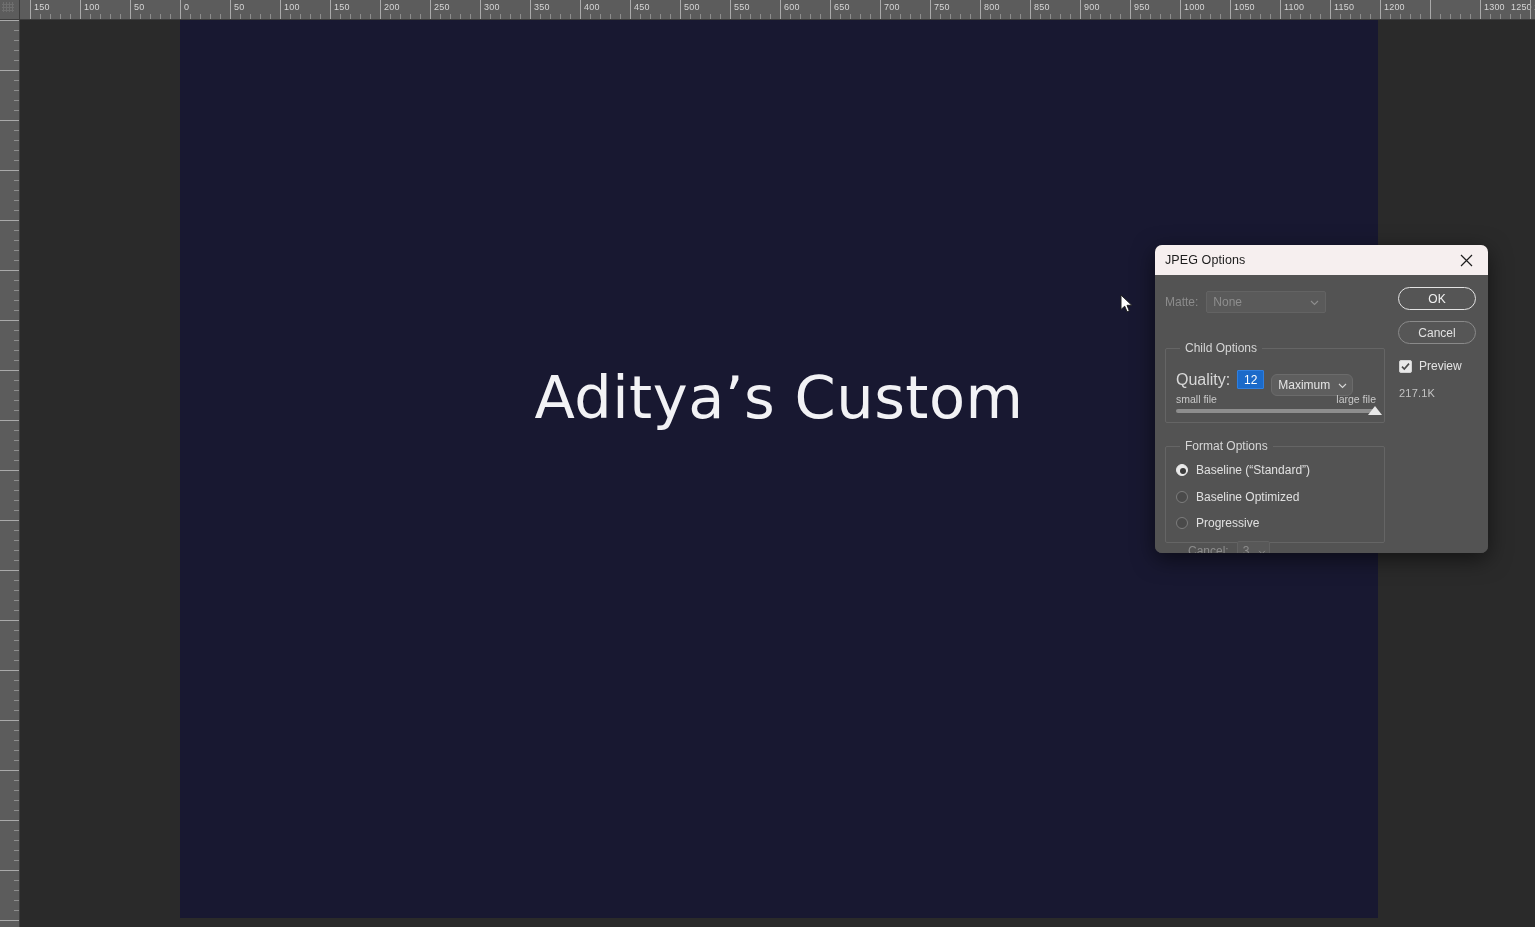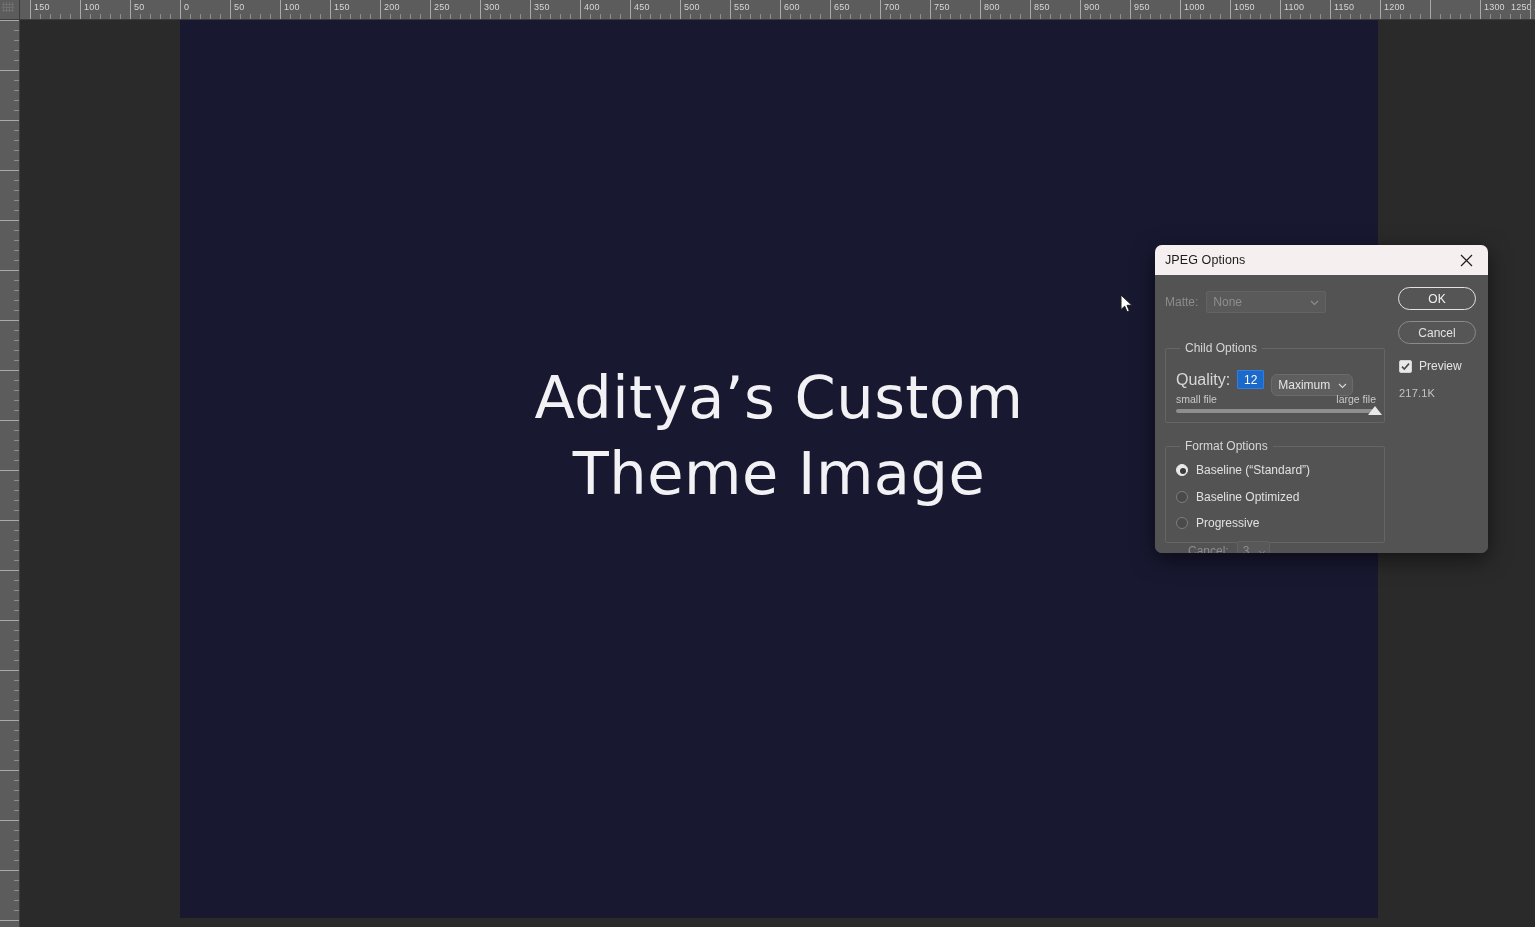--- a/index.html
+++ b/index.html
@@ -633,21 +633,20 @@
       <div class="tick-minor-v" style="top: 880px;"></div>
       <div class="tick-minor-v" style="top: 890px;"></div>
       <div class="tick-major-v" style="top: 900px;"></div>
       <div class="rlabel-v" style="top: 903px;">900</div>
     </div>
 
   <div id="canvas-area">
     <div id="artboard">
       <div id="artboard-text">
         <span>Aditya’s Custom</span>
-        <span>Theme Image</span>
       </div>
     </div>
   </div>
 
   <div id="jpeg-dialog">
 
     <div id="dialog-titlebar">
       <div id="dialog-title">JPEG Options</div>
       <div id="dialog-close">
         <svg width="13" height="13" viewBox="0 0 13 13" aria-hidden="true">

